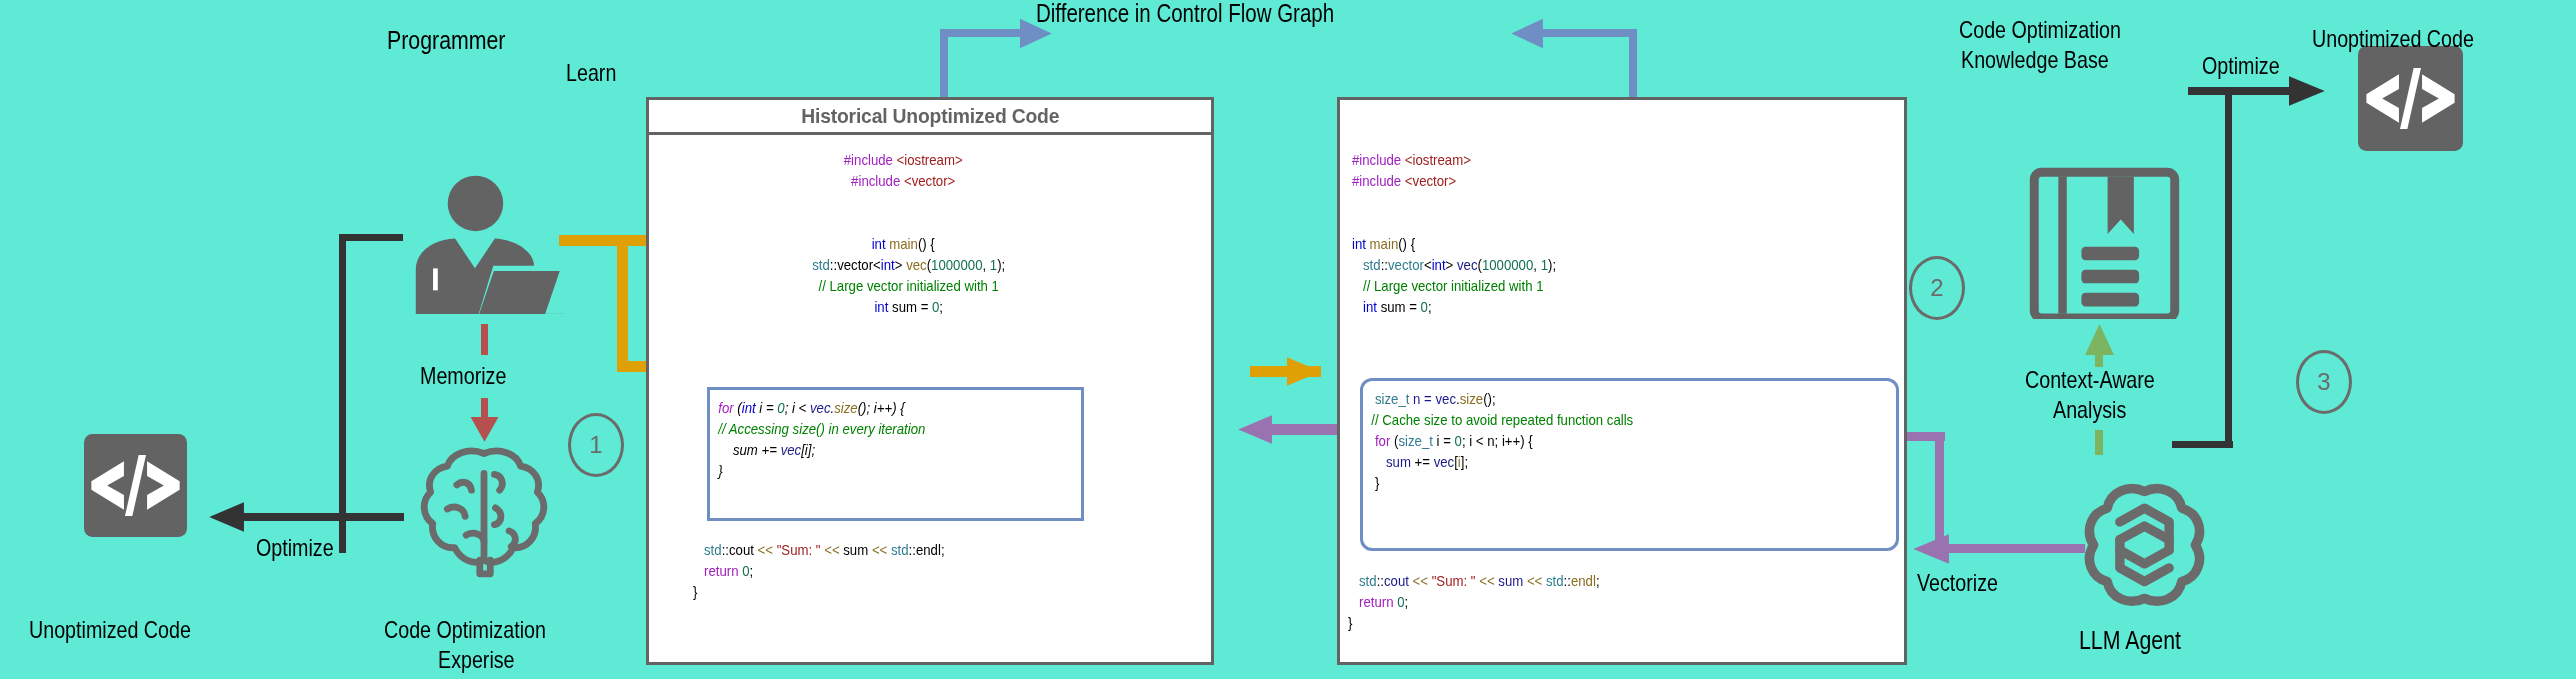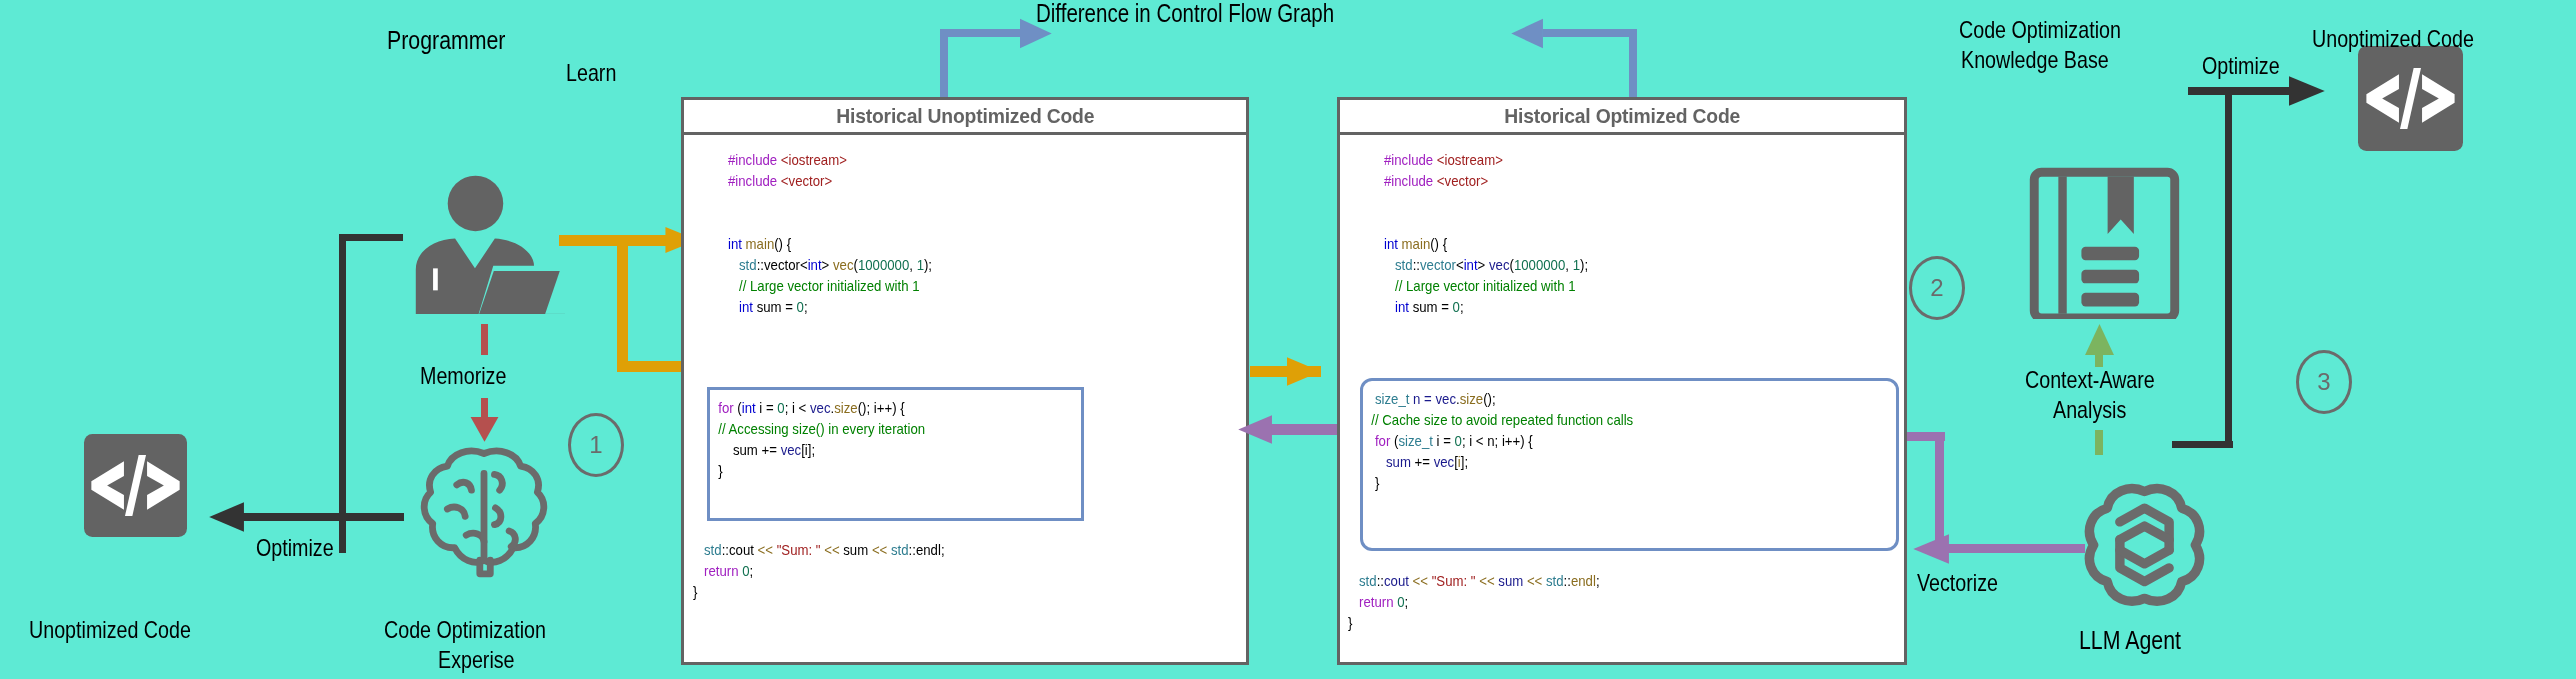--- a/index.html
+++ b/index.html
@@ -9,21 +9,21 @@
   .abs{position:absolute;}
   .lbl{position:absolute;color:#000;white-space:nowrap;font-family:"Liberation Sans",sans-serif;
        transform:scaleX(0.82);transform-origin:left center;}
 
   
   .panel{position:absolute;border:3.7px solid #636363;background:#fff;box-sizing:border-box;}
   .panel-head{position:absolute;left:0;right:0;top:0;height:35px;border-bottom:3.7px solid #636363;
               display:flex;align-items:center;justify-content:center;box-sizing:border-box;background:#fff;}
   .panel-title{color:#636363;font-size:21px;font-weight:bold;letter-spacing:-0.2px;
                transform:scaleX(0.92);transform-origin:center;white-space:nowrap;}
-  .panel-body{position:absolute;left:0;right:0;top:35px;bottom:0;padding:13.6px 0 0 11.5px;box-sizing:border-box;margin-left:32px;}
+  .panel-body{position:absolute;left:0;right:0;top:35px;bottom:0;padding:13.6px 0 0 11.5px;box-sizing:border-box;}
 
   .code{font-family:"Liberation Sans",sans-serif;font-size:15px;line-height:21px;white-space:pre;color:#000;
         transform:scaleX(0.88);transform-origin:left top;}
   .blank{height:21px;}
   .pp{color:#A020C0;}          
   .hdr{color:#A02020;}         
   .kw{color:#0000D0;}          
   .kw2{color:#A020C0;}         
   .fn{color:#8a6d1f;}          
   .ns{color:#2E7D90;}          
@@ -129,48 +129,45 @@
     <polygon points="76,52 76,80 44,98 76,116 76,144 14,106 14,90" fill="#fff"></polygon>
     <polygon points="120,52 120,80 152,98 120,116 120,144 182,106 182,90" fill="#fff"></polygon>
     <polygon points="104,40 118,40 92,156 78,156" fill="#fff"></polygon>
   </svg>
   <div class="lbl" style="left:29px;top:616px;font-size:24px;">Unoptimized Code</div>
 
   <div class="circnum" style="left:568px;top:413px;width:50px;height:58px;">
     <span>1</span>
   </div>
 
-  <div class="panel" style="left:681px;top:97px;width:568px;height:568px;">
+  <div class="panel" style="left:646px;top:97px;width:568px;height:568px;text-align:center;">
     <div class="panel-head">
       <span class="panel-title">Historical Unoptimized Code</span>
     </div>
     <div class="panel-body">
       <div class="code" id="code-left-top"><div><span class="pp">#include </span><span class="hdr">&lt;iostream&gt;</span></div><div><span class="pp">#include </span><span class="hdr">&lt;vector&gt;</span></div><div class="blank">&nbsp;</div><div class="blank">&nbsp;</div><div><span class="kw">int </span><span class="fn">main</span><span>() {</span></div><div><span>   </span><span class="ns">std</span><span>::vector&lt;</span><span class="kw">int</span><span>&gt; </span><span class="fn">vec</span><span>(</span><span class="num">1000000</span><span>, </span><span class="num">1</span><span>);</span></div><div><span class="cm">   // Large vector initialized with 1</span></div><div><span>   </span><span class="kw">int </span><span>sum = </span><span class="num">0</span><span>;</span></div></div>
     </div>
   </div>
 
-  <div class="hl" style="left:707px;top:387px;width:377px;height:134px;">
+  <div class="hl" style="left:707px;top:387px;width:377px;height:134px;font-style:italic;">
     <div class="code" id="code-left-hl"><div><span class="kw2">for </span><span>(</span><span class="kw">int </span><span>i = </span><span class="num">0</span><span>; i &lt; </span><span class="var">vec</span><span>.</span><span class="fn">size</span><span>(); i++) {</span></div><div><span class="cm">// Accessing size() in every iteration</span></div><div><span>    sum += </span><span class="var">vec</span><span>[i];</span></div><div><span>}</span></div></div>
   </div>
   <div class="code abs" id="code-left-foot" style="left:693px;top:539px;"><div><span>   </span><span class="ns">std</span><span>::cout </span><span class="op">&lt;&lt; </span><span class="str">"Sum: "</span><span class="op"> &lt;&lt; </span><span>sum</span><span class="op"> &lt;&lt; </span><span class="ns">std</span><span>::endl;</span></div><div><span>   </span><span class="kw2">return </span><span class="num">0</span><span>;</span></div><div><span>}</span></div></div>
 
   <div class="gold" style="left:1250px;top:366px;width:71px;height:10.5px;"></div>
   <svg class="abs" style="left:1287px;top:354px;" width="39" height="35" viewBox="0 0 74 66">
     <polygon points="0,6 64,33 0,60" fill="#DFA006"></polygon>
   </svg>
 
   <div class="purple" style="left:1271px;top:424px;width:68px;height:10.5px;"></div>
   <svg class="abs" style="left:1233px;top:412px;" width="40" height="35" viewBox="0 0 76 66">
     <polygon points="74,6 10,33 74,60" fill="#9B72B0"></polygon>
   </svg>
 
   <div class="panel" style="left:1337px;top:97px;width:570px;height:568px;">
-    <div class="panel-head">
-      <span class="panel-title">Historical Optimized Code</span>
-    </div>
     <div class="panel-body">
       <div class="code" id="code-right-top"><div><span class="pp">#include </span><span class="hdr">&lt;iostream&gt;</span></div><div><span class="pp">#include </span><span class="hdr">&lt;vector&gt;</span></div><div class="blank">&nbsp;</div><div class="blank">&nbsp;</div><div><span class="kw">int </span><span class="fn">main</span><span>() {</span></div><div><span>   </span><span class="ns">std</span><span>::</span><span class="ns">vector</span><span>&lt;</span><span class="kw">int</span><span>&gt; </span><span class="var">vec</span><span>(</span><span class="num">1000000</span><span>, </span><span class="num">1</span><span>);</span></div><div><span class="cm">   // Large vector initialized with 1</span></div><div><span>   </span><span class="kw">int </span><span>sum = </span><span class="num">0</span><span>;</span></div></div>
     </div>
   </div>
   <div class="hl" style="left:1360px;top:378px;width:539px;height:173px;border-radius:12px;">
     <div class="code" id="code-right-hl"><div><span> </span><span class="ns">size_t </span><span class="var">n = </span><span class="var">vec</span><span>.</span><span class="fn">size</span><span>();</span></div><div><span class="cm">// Cache size to avoid repeated function calls</span></div><div><span> </span><span class="kw2">for </span><span>(</span><span class="ns">size_t </span><span>i = </span><span class="num">0</span><span>; i &lt; n; i++) {</span></div><div><span>    </span><span class="var">sum</span><span> += </span><span class="var">vec</span><span>[</span><span class="br">i</span><span>];</span></div><div><span> }</span></div></div>
   </div>
   <div class="code abs" id="code-right-foot" style="left:1348px;top:570px;"><div><span>   </span><span class="ns">std</span><span>::</span><span class="var">cout</span><span class="op"> &lt;&lt; </span><span class="str">"Sum: "</span><span class="op"> &lt;&lt; </span><span class="var">sum</span><span class="op"> &lt;&lt; </span><span class="ns">std</span><span>::</span><span class="fn">endl</span><span>;</span></div><div><span>   </span><span class="kw2">return </span><span class="num">0</span><span>;</span></div><div><span>}</span></div></div>
 
   <div class="circnum" style="left:1909px;top:256px;width:50px;height:58px;">

